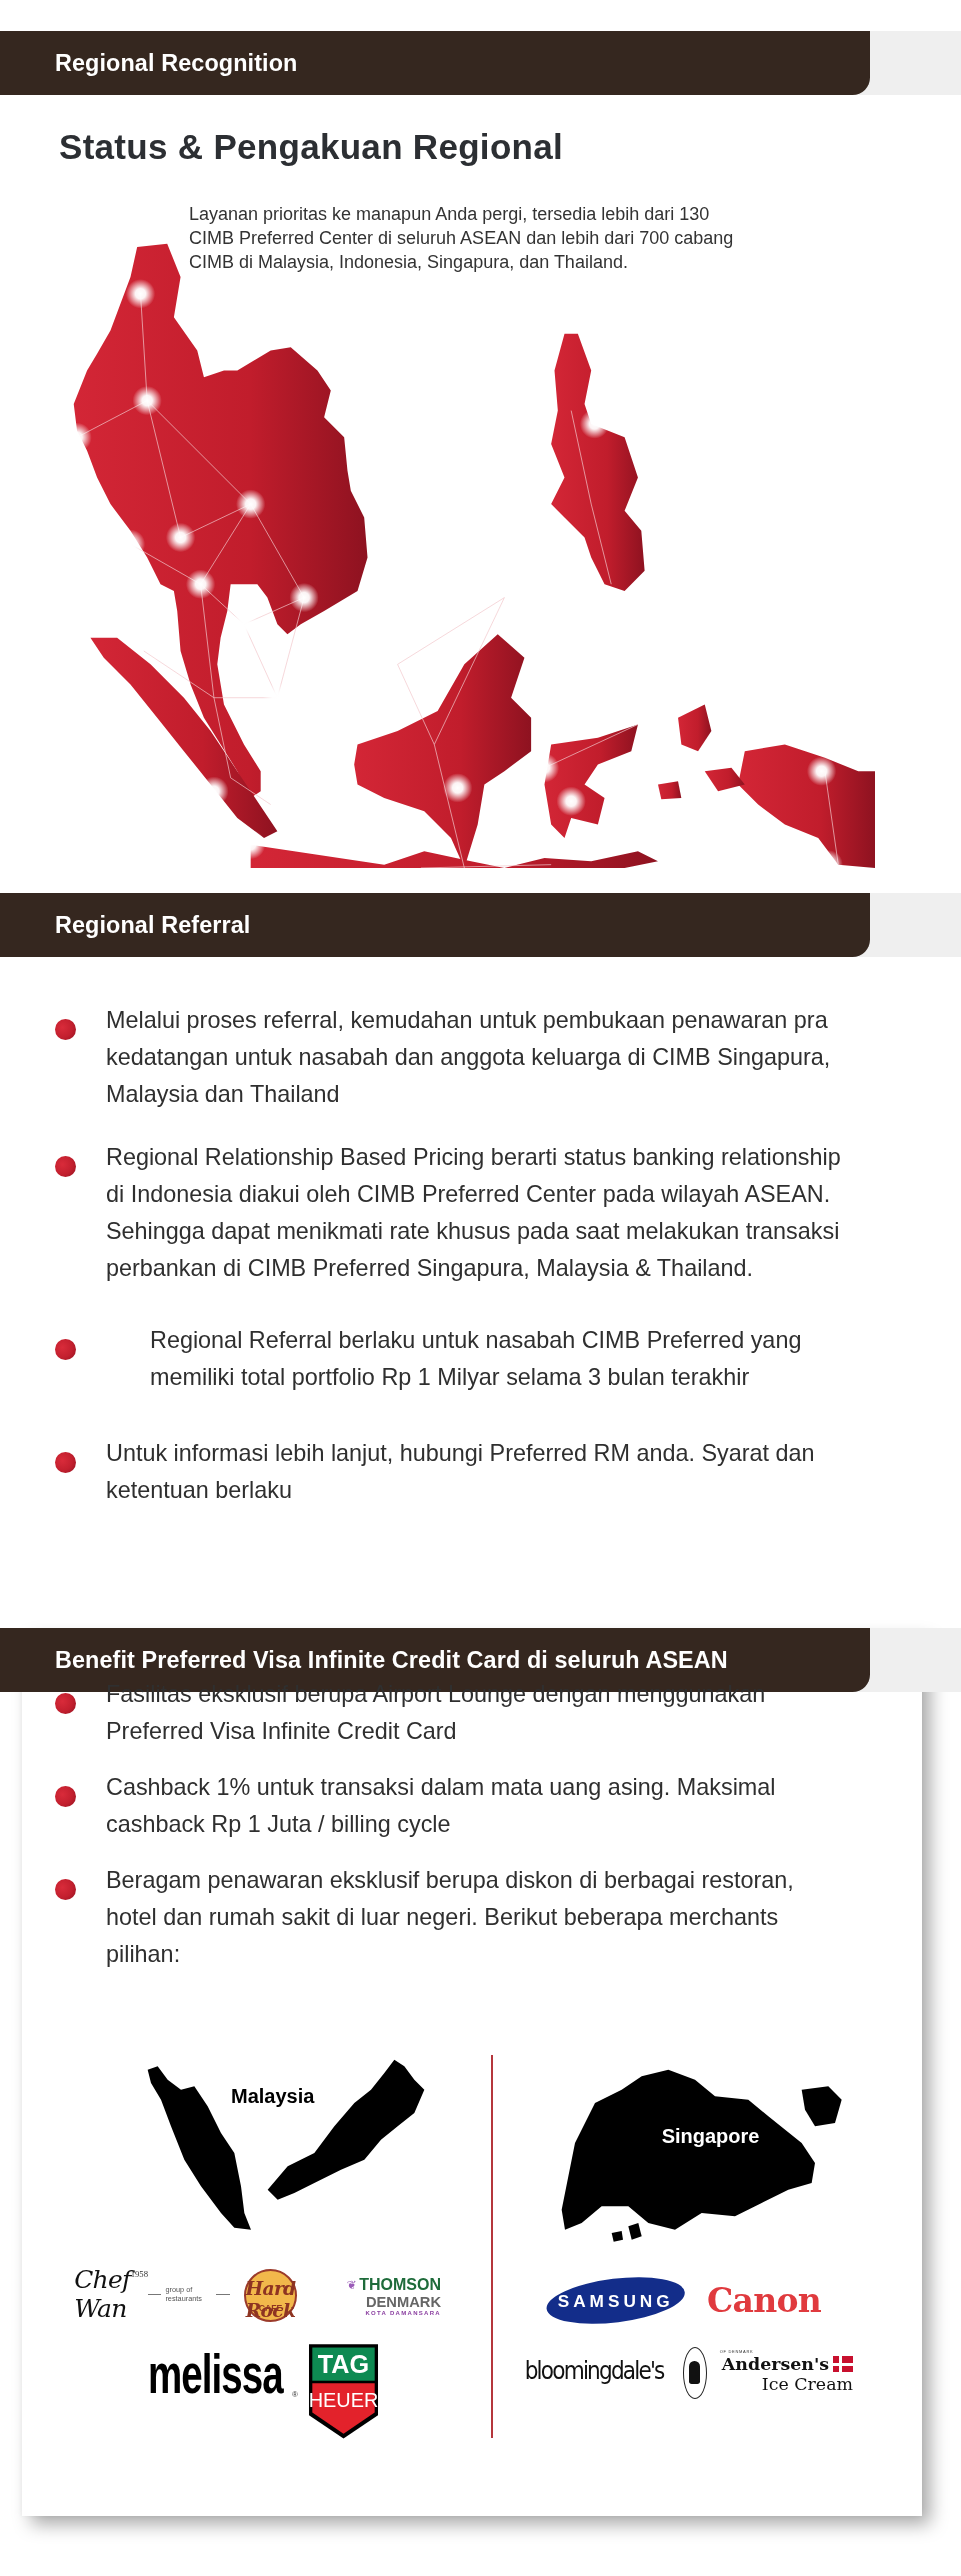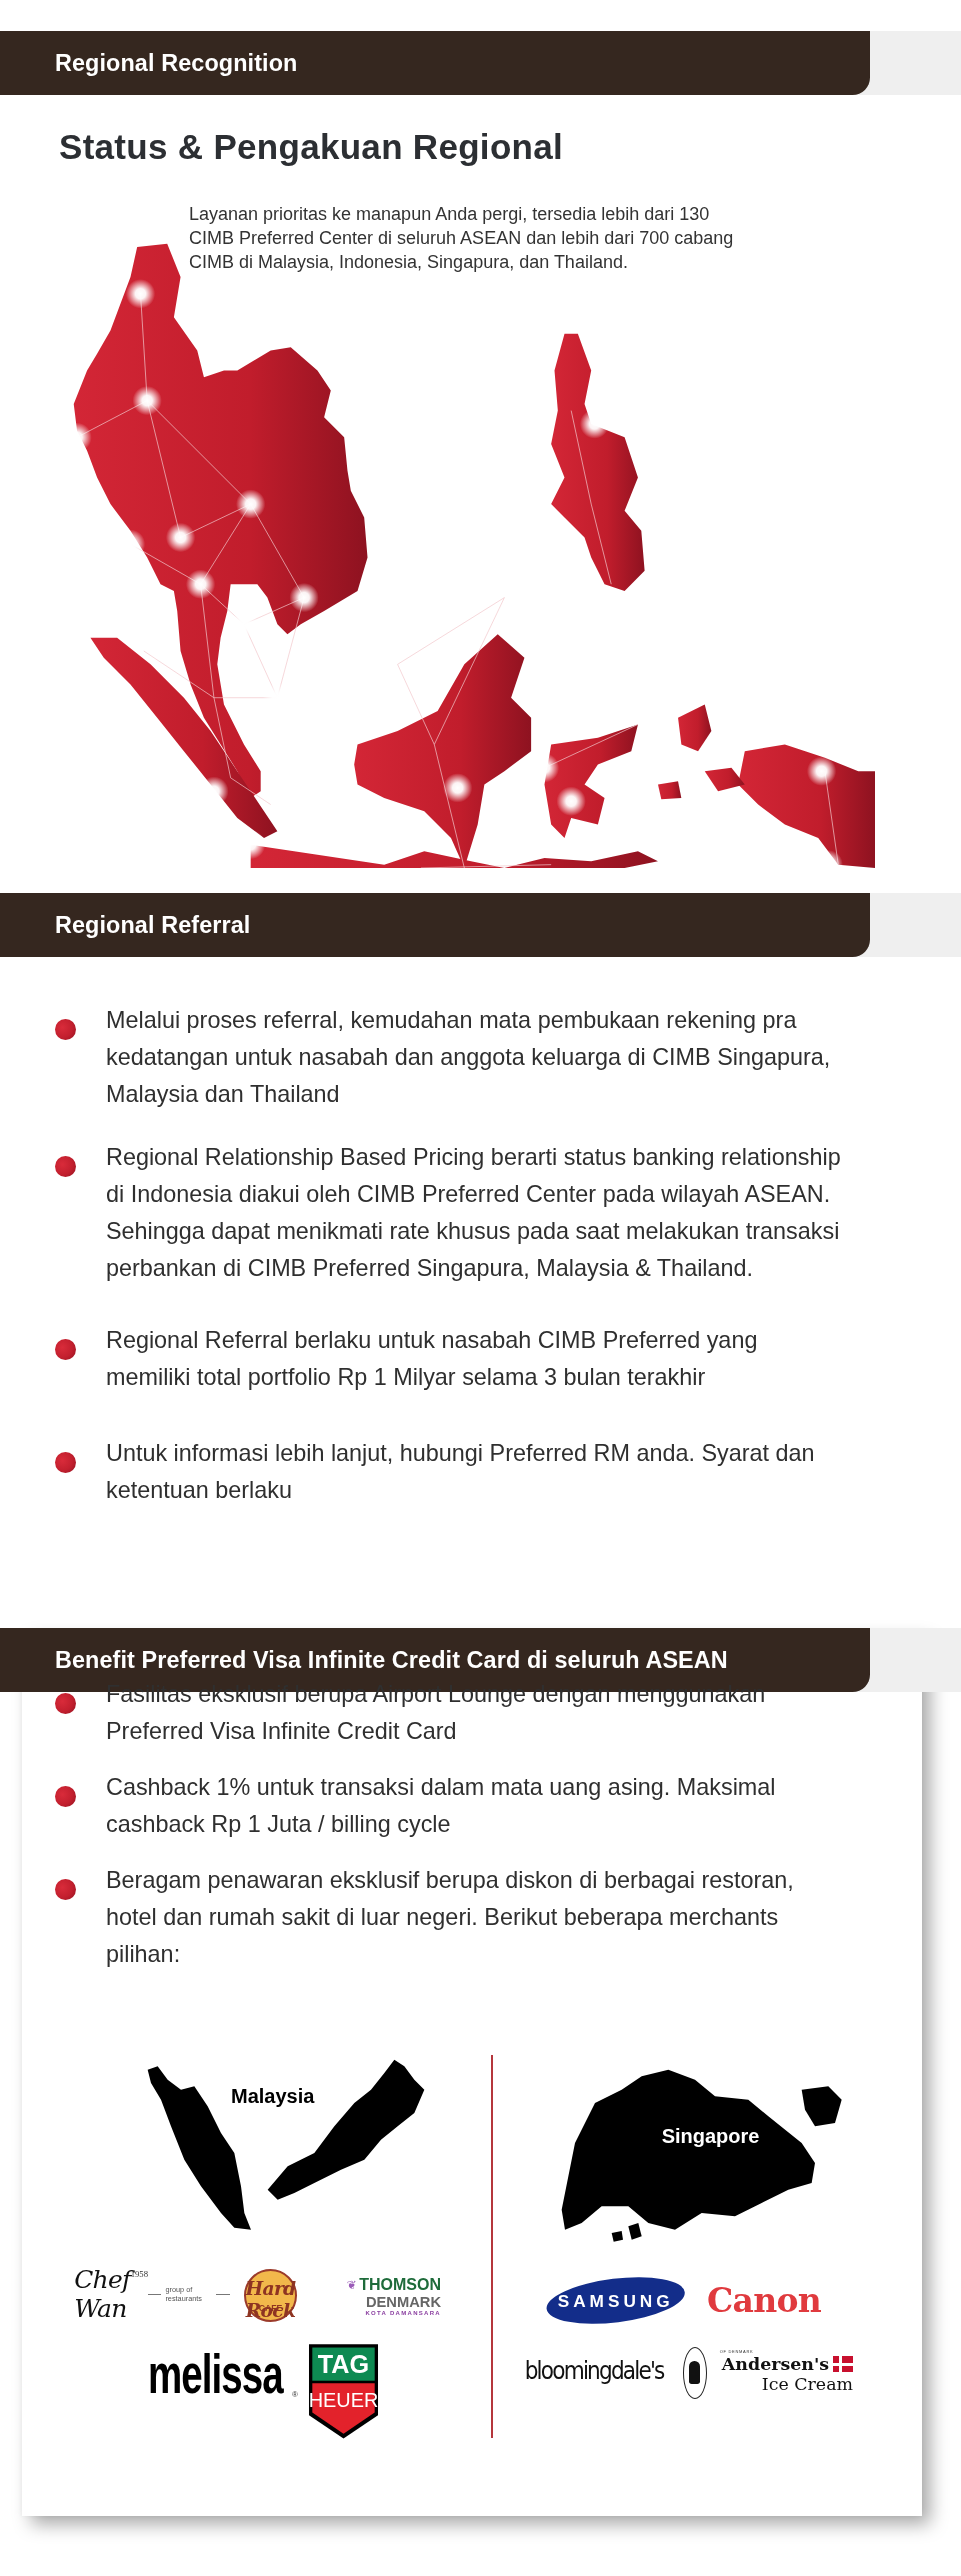--- a/index.html
+++ b/index.html
@@ -110,37 +110,37 @@
 
 <div class="bar" style="top:893px;">
   <div class="dark"></div>
   <div class="title">Regional Referral</div>
 </div>
 
 <div class="bullet-list" style="left:55px; top:1002px;">
   <div class="bullet-item" style="top:0;">
     <span class="dot" style="top:16.7px;"></span>
     <div class="bullet-text" style="top:0;">
-      <div>Melalui proses referral, kemudahan mata pembukaan rekening pra</div>
+      <div>Melalui proses referral, kemudahan untuk pembukaan penawaran pra</div>
       <div>kedatangan untuk nasabah dan anggota keluarga di CIMB Singapura,</div>
       <div>Malaysia dan Thailand</div>
     </div>
   </div>
   <div class="bullet-item" style="top:137px;">
     <span class="dot" style="top:16.7px;"></span>
     <div class="bullet-text" style="top:0;">
       <div>Regional Relationship Based Pricing berarti status banking relationship</div>
       <div>di Indonesia diakui oleh CIMB Preferred Center pada wilayah ASEAN.</div>
       <div>Sehingga dapat menikmati rate khusus pada saat melakukan transaksi</div>
       <div>perbankan di CIMB Preferred  Singapura, Malaysia &amp; Thailand.</div>
     </div>
   </div>
   <div class="bullet-item" style="top:320px;">
     <span class="dot" style="top:16.7px;"></span>
-    <div class="bullet-text" style="top:0;">
+    <div class="bullet-text" style="top:0;margin-left:44px;">
       <div>Regional Referral berlaku untuk nasabah CIMB Preferred yang</div>
       <div>memiliki total portfolio Rp 1 Milyar selama 3 bulan terakhir</div>
     </div>
   </div>
   <div class="bullet-item" style="top:433px;">
     <span class="dot" style="top:16.7px;"></span>
     <div class="bullet-text" style="top:0;">
       <div>Untuk informasi lebih lanjut, hubungi Preferred RM anda. Syarat dan</div>
       <div>ketentuan berlaku</div>
     </div>

